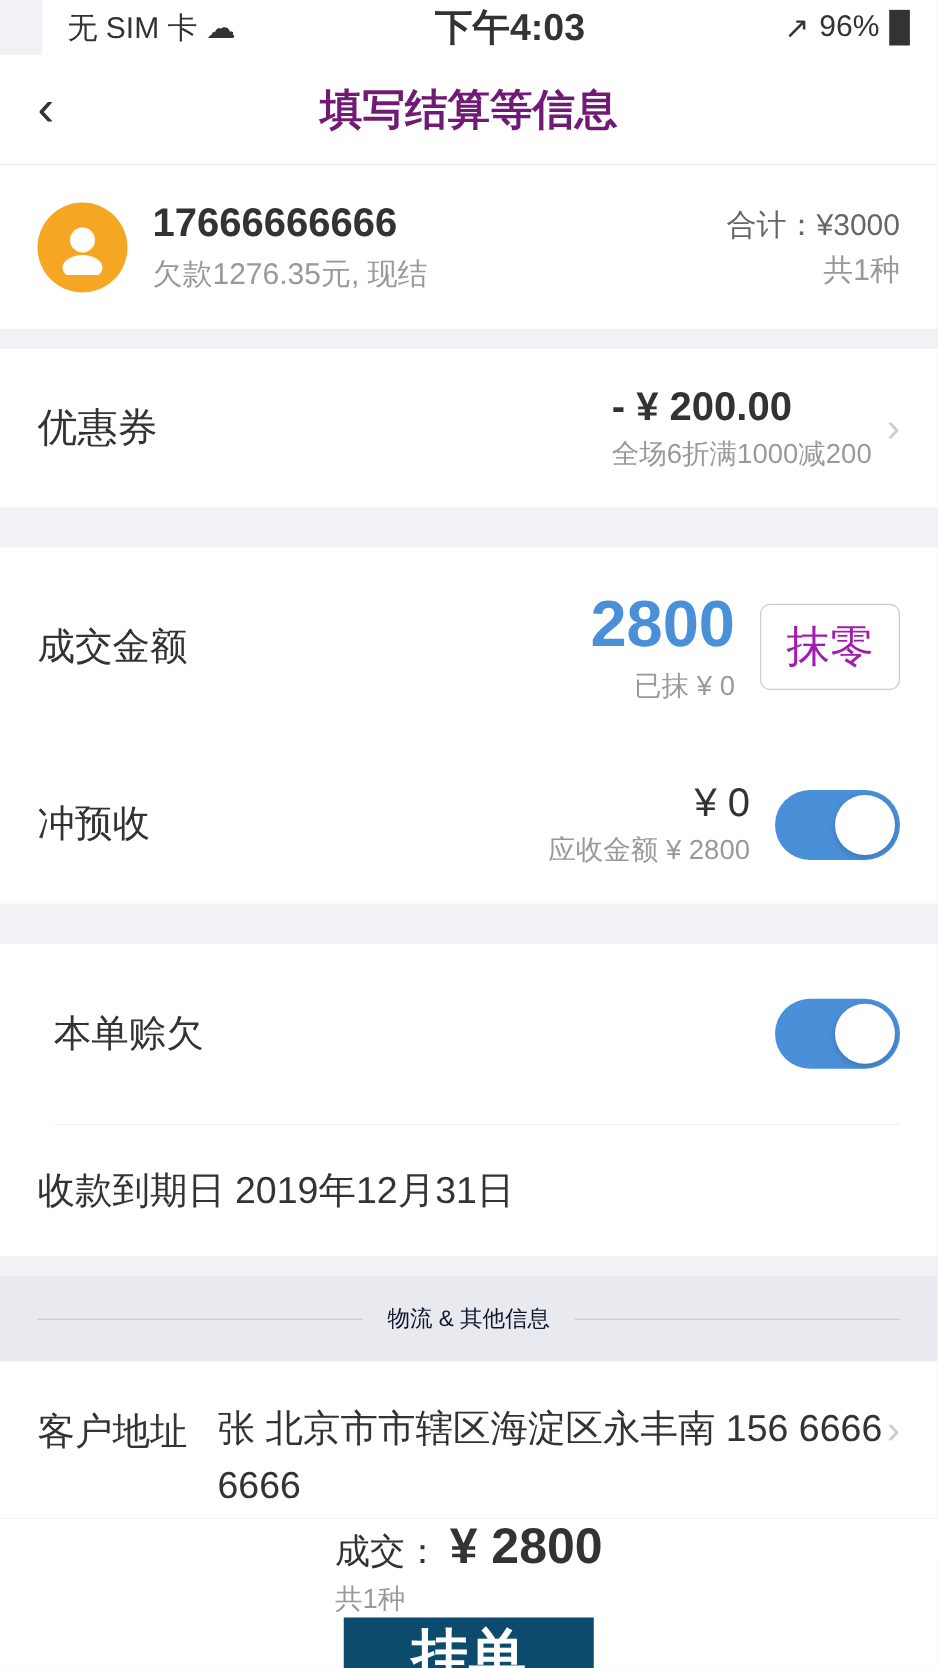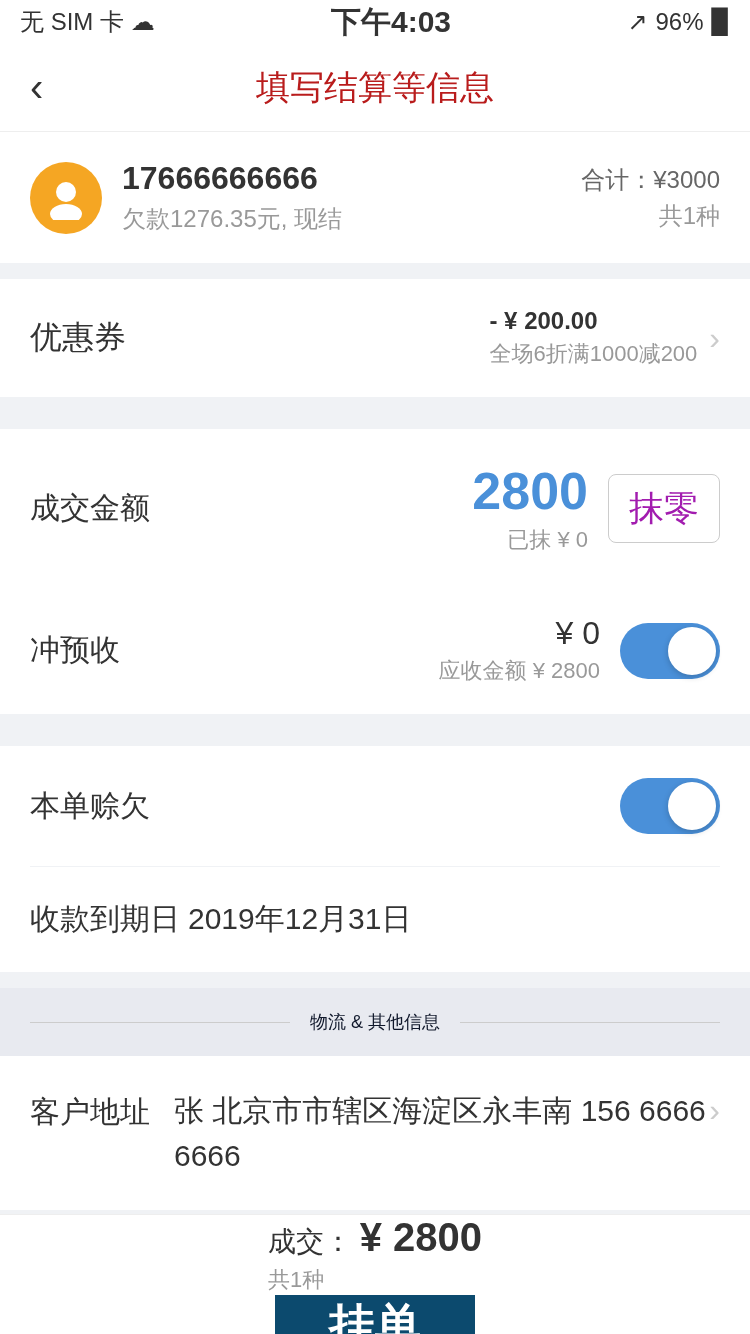--- a/index.html
+++ b/index.html
@@ -16,20 +16,21 @@
     
     .status-bar {
       background: #fff;
       height: 44px;
       display: flex;
       align-items: center;
       justify-content: space-between;
       padding: 0 20px;
       font-size: 24px;
       font-weight: 500;
+      margin-left: 34px;
     }
     .status-left { display: flex; align-items: center; gap: 10px; }
     .status-center { font-size: 30px; font-weight: 600; }
     .status-right { display: flex; align-items: center; gap: 8px; font-size: 24px; }
 
     
     .nav-bar {
       background: #fff;
       height: 88px;
       display: flex;
@@ -40,22 +41,22 @@
     }
     .nav-back {
       position: absolute;
       left: 30px;
       font-size: 40px;
       color: #333;
       cursor: pointer;
     }
     .nav-title {
       font-size: 34px;
-      font-weight: 400;
-      color: #b91c1c;
+      font-weight: 700;
+      color: #701a75;
     }
 
     
     .content {
       padding-bottom: 130px;
     }
 
     
     .customer-card {
       background: #fff;
@@ -91,21 +92,21 @@
     .coupon-row {
       background: #fff;
       padding: 28px 30px;
       display: flex;
       align-items: center;
       justify-content: space-between;
       margin-bottom: 16px;
     }
     .coupon-label { font-size: 32px; color: #333; }
     .coupon-right { display: flex; align-items: center; gap: 12px; }
-    .coupon-discount { font-size: 24px; font-weight: 600; color: #333; }
+    .coupon-discount { font-size: 32px; font-weight: 600; color: #333; }
     .coupon-desc { font-size: 22px; color: #999; margin-top: 4px; text-align: right; }
     .chevron-icon { font-size: 32px; color: #ccc; }
 
     
     .section-divider { height: 16px; background: #f0f2f5; }
 
     
     .amount-section {
       background: #fff;
       padding: 0 30px;
@@ -175,22 +176,23 @@
     
     .credit-section {
       background: #fff;
       padding: 0 30px;
       margin-top: 16px;
     }
     .credit-row {
       display: flex;
       align-items: center;
       justify-content: space-between;
-      padding: 32px 0;
+      padding: 44px 0;
       border-bottom: 1px solid #f0f2f5;
+      margin-left: 13px;
     }
     .credit-row:last-child { border-bottom: none; }
     .due-date-row {
       display: flex;
       align-items: center;
       padding: 32px 0;
       gap: 8px;
     }
     .due-date-label { font-size: 30px; color: #333; }
     .due-date-value { font-size: 30px; color: #333; }

